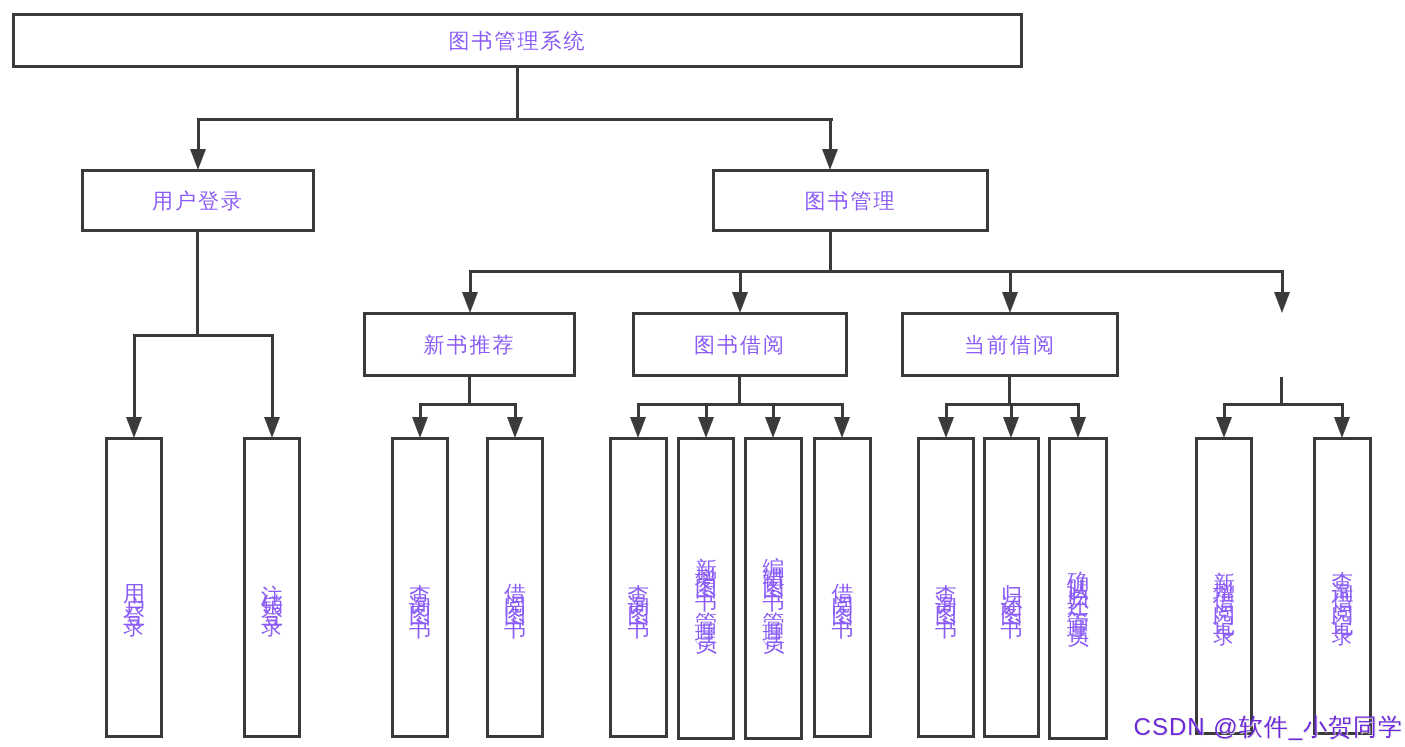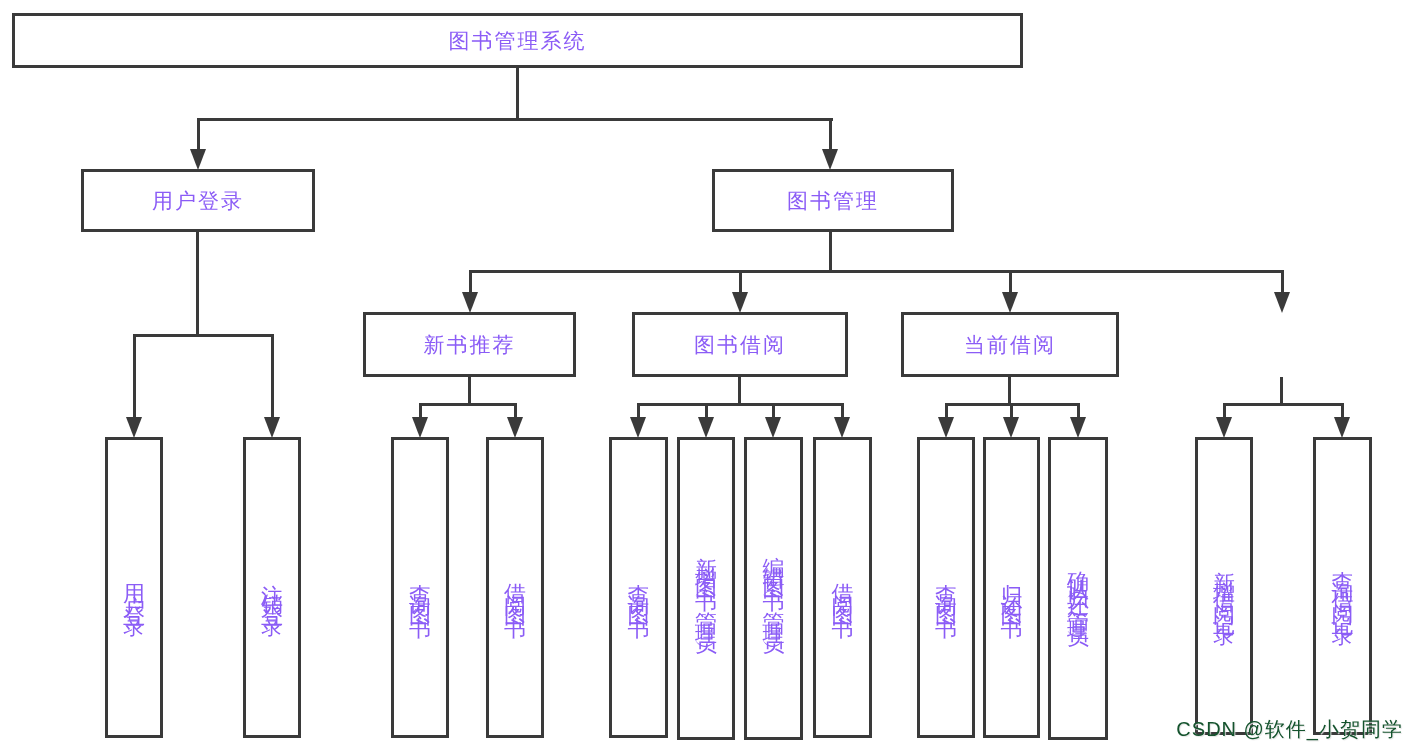--- a/index.html
+++ b/index.html
@@ -38,40 +38,40 @@
     position: absolute;
     width: 0; height: 0;
     border-left: 8px solid transparent;
     border-right: 8px solid transparent;
     border-top: 21px solid #3a3a3a;
   }
   .watermark {
     position: absolute;
     right: 2px;
     bottom: 4px;
-    font-size: 20px;
-    color: #14532d;
+    font-size: 24px;
+    color: #6d28d9;
     letter-spacing: 1px;
     text-shadow: 1px 1px 1px #e3e3e3;
     white-space: nowrap;
   }
 </style>
 </head>
 <body>
 
 <div class="canvas">
 
   <div class="box h" style="left:12px; top:13px; width:1011px; height:55px;">
     <span>图书管理系统</span>
   </div>
 
   <div class="box h" style="left:81px; top:169px; width:234px; height:63px;">
     <span>用户登录</span>
   </div>
-  <div class="box h" style="left:712px; top:169px; width:242px; height:63px;">
+  <div class="box h" style="left:712px; top:169px; width:277px; height:63px;">
     <span>图书管理</span>
   </div>
 
   <div class="box h" style="left:363px; top:312px; width:213px; height:65px;">
     <span>新书推荐</span>
   </div>
   <div class="box h" style="left:632px; top:312px; width:216px; height:65px;justify-content:center;">
     <span>图书借阅</span>
   </div>
   <div class="box h" style="left:901px; top:312px; width:218px; height:65px;">

